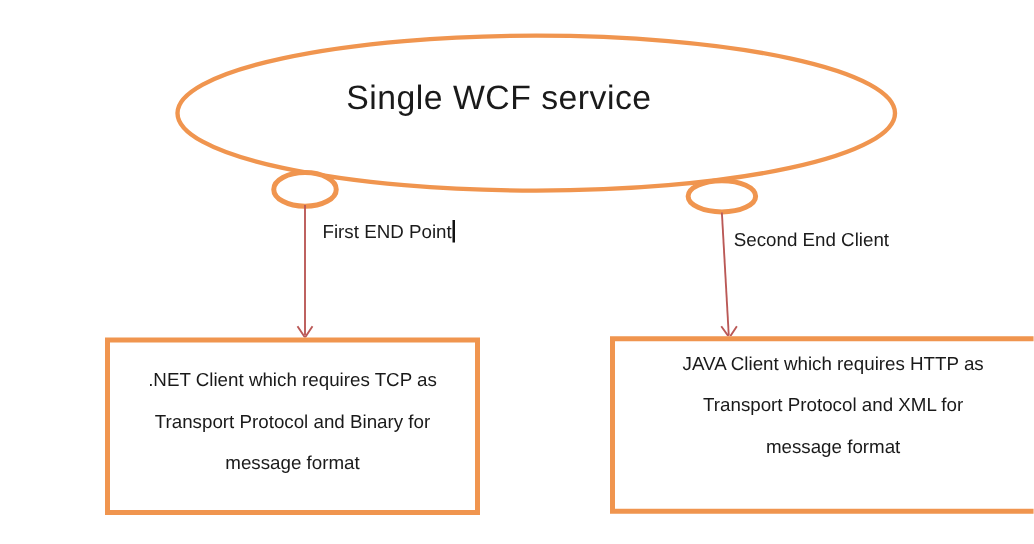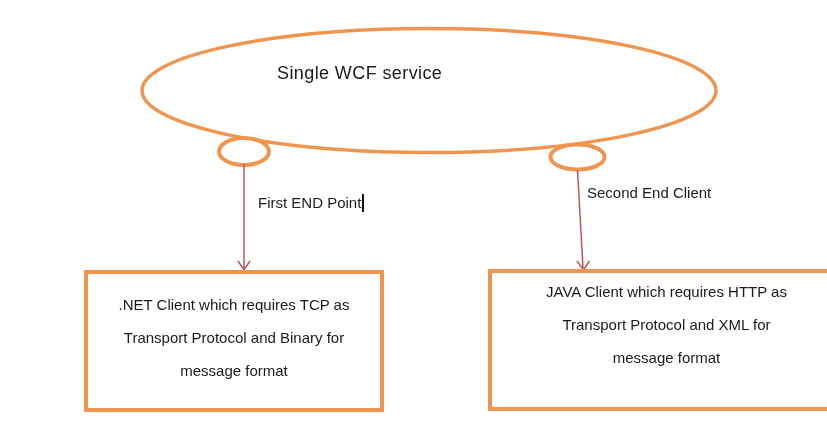--- a/index.html
+++ b/index.html
@@ -20,34 +20,34 @@
     position: absolute;
     left: 0;
     top: 0;
     width: 827px;
     height: 435px;
   }
   .service-title {
     position: absolute;
     left: 277px;
     top: 63px;
-    font-size: 18px;
+    font-size: 27px;
     letter-spacing: 0.4px;
     color: #1a1a1a;
     white-space: nowrap;
   }
   .endpoint-label {
     position: absolute;
     font-size: 15px;
     color: #1b1b1b;
     white-space: nowrap;
   }
   .endpoint-label.first {
     left: 258px;
-    top: 194px;
+    top: 176px;
   }
   .endpoint-label.second {
     left: 587px;
     top: 184px;
   }
   .text-caret {
     display: inline-block;
     width: 2px;
     height: 18px;
     background: #111111;

